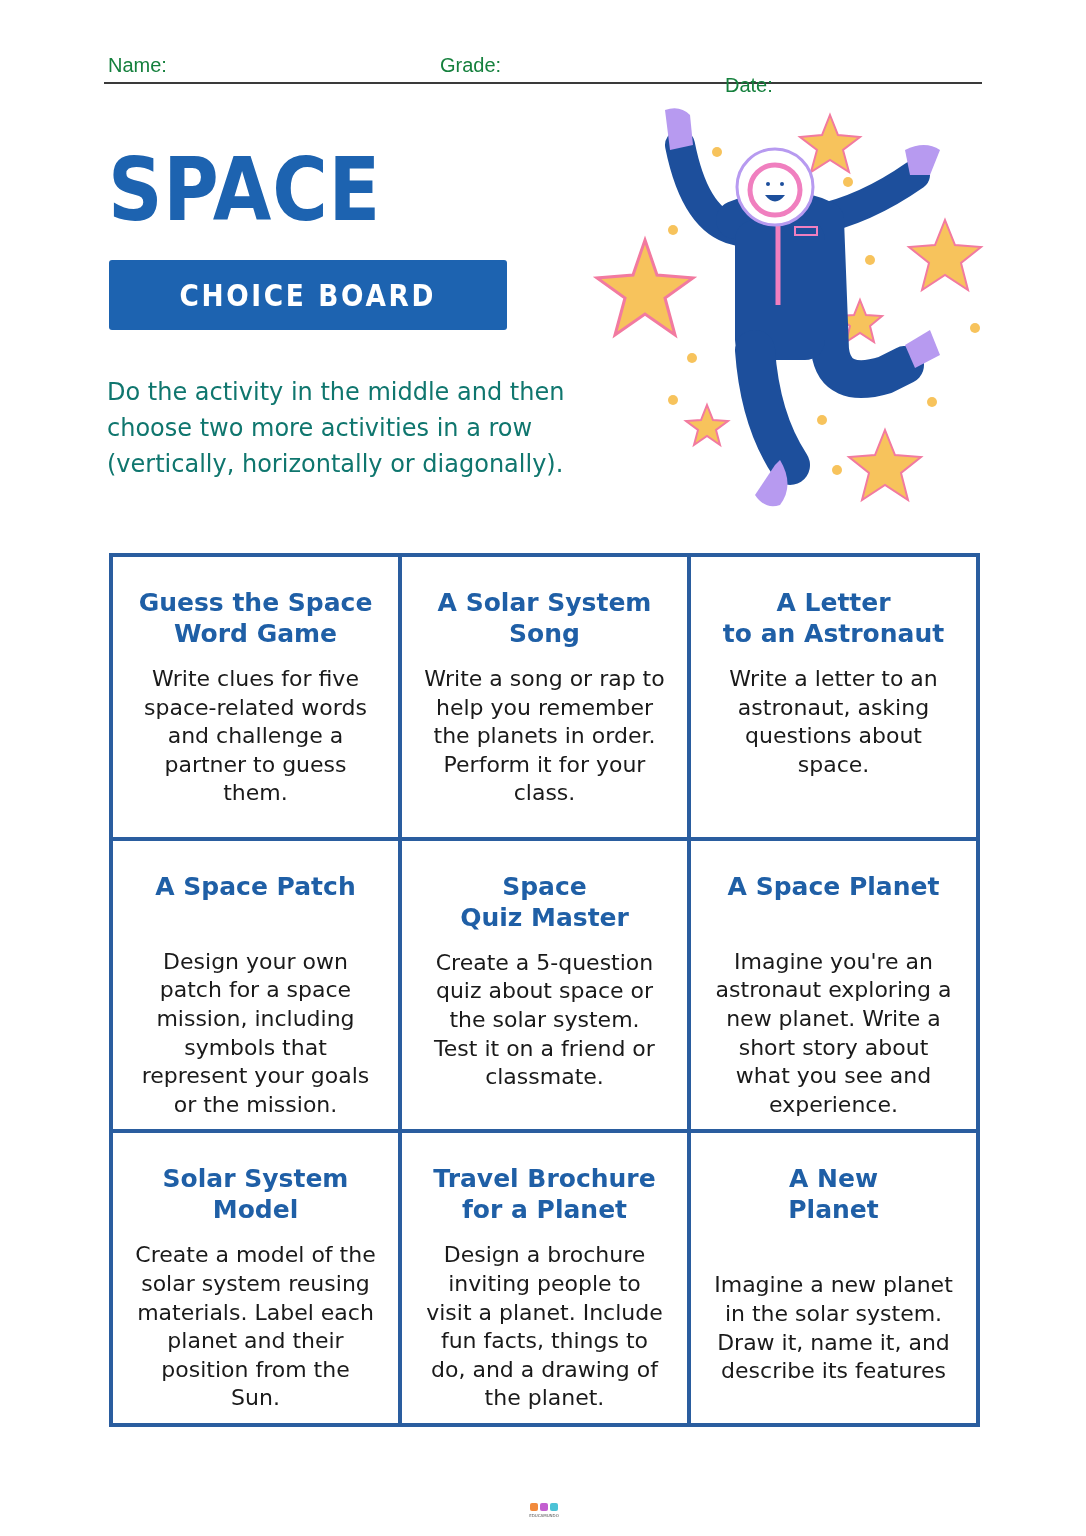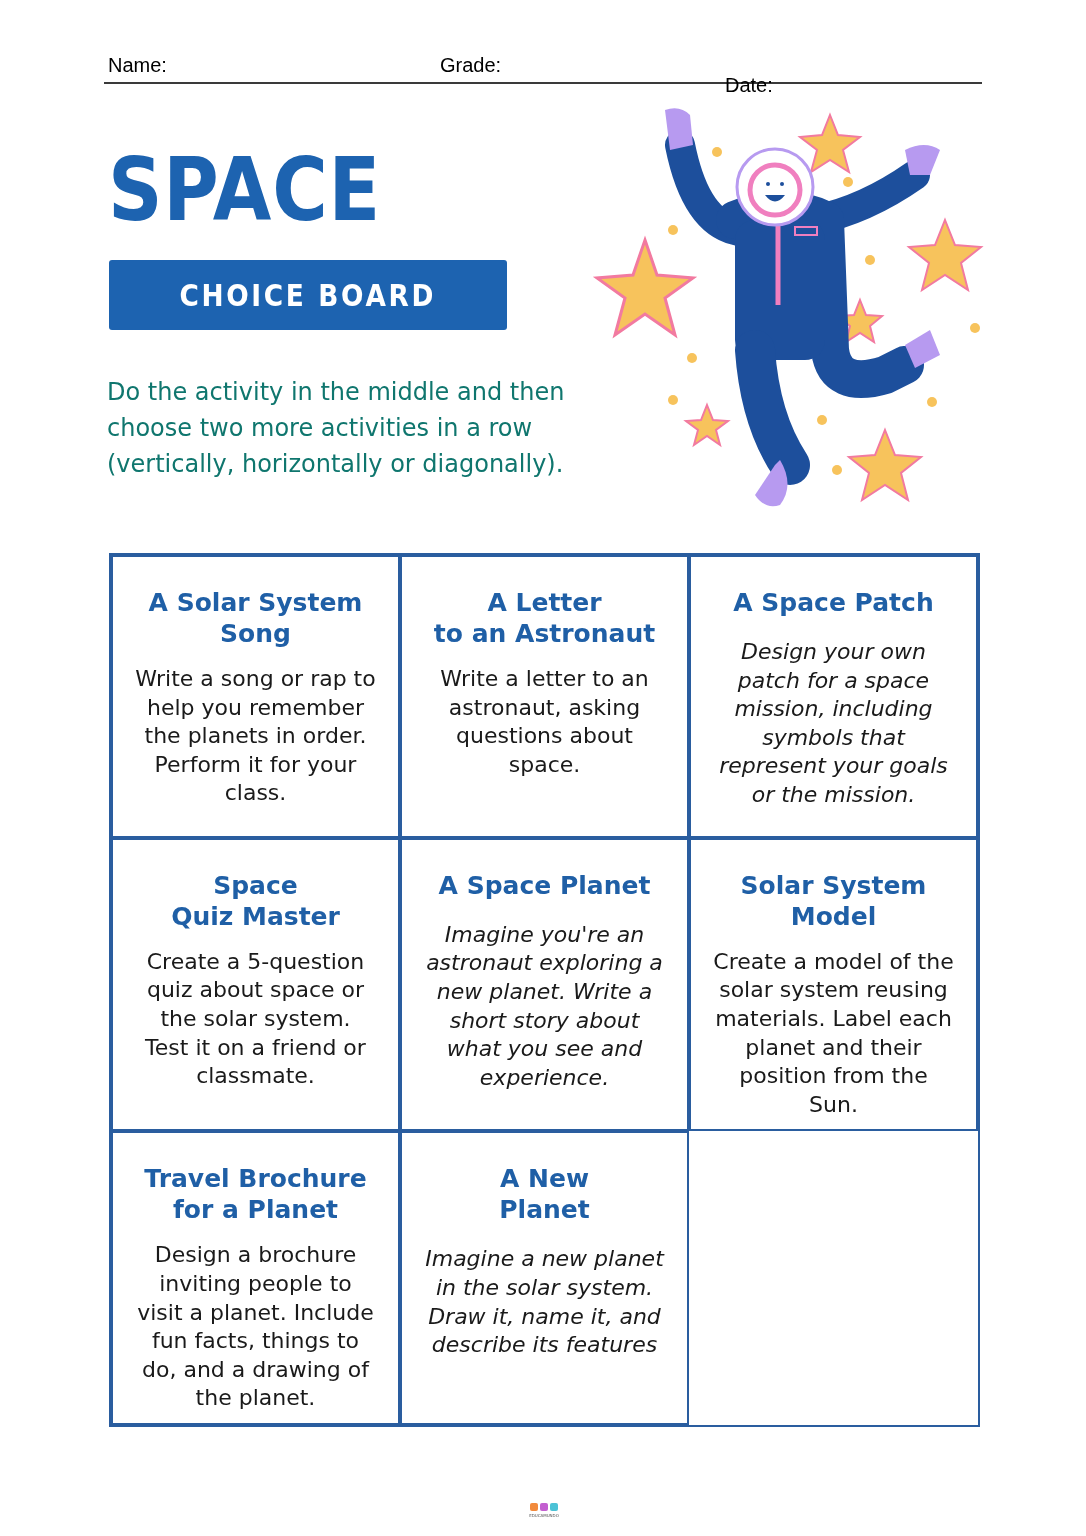--- a/index.html
+++ b/index.html
@@ -2,21 +2,21 @@
 <html><head>
 <meta charset="utf-8">
 <style>
   * { box-sizing: border-box; margin: 0; padding: 0; }
   html, body { width: 1086px; height: 1536px; background: #ffffff; overflow: hidden; }
   body { position: relative; font-family: "DejaVu Sans", sans-serif; color: #1a1a1a; }
 
   .header-row {
     position: absolute; left: 104px; top: 50px; width: 878px; height: 34px;
     border-bottom: 2px solid #3a3a3a;
-    font-family: "Liberation Sans", sans-serif; font-size: 20px; color: #000000;
+    font-family: "Liberation Sans", sans-serif; font-size: 20px; color: #15803d;
   }
   .header-row span { position: absolute; top: 4px; }
   .hf-name { left: 4px; }
   .hf-grade { left: 336px; }
   .hf-date { left: 621px; margin-top: 20px; }
 
   .title-space {
     position: absolute; left: 108px; top: 140px;
     font-family: "DejaVu Sans", sans-serif; font-weight: bold;
     font-size: 88px; letter-spacing: 1px; color: #1d63b0;
@@ -50,21 +50,21 @@
     padding: 30px 10px 10px 10px; text-align: center;
   }
   .cell-title {
     font-family: "DejaVu Sans", sans-serif; font-weight: bold; font-size: 25px;
     line-height: 31px; color: #1f5fa6; white-space: pre-line;
   }
   .cell-desc {
     font-family: "DejaVu Sans", sans-serif; font-size: 22px; line-height: 28.6px;
     color: #1a1a1a; margin-top: 16px; white-space: pre-line;
   }
-  .cell.gap-large .cell-desc { margin-top: 20px; font-style: italic; }
+  .cell.gap-large .cell-desc { margin-top: 46px; }
 
   .footer-logo { position: absolute; left: 527px; top: 1503px; width: 34px; height: 24px; }
   .footer-logo .dots { display: flex; gap: 2px; justify-content: center; }
   .footer-logo .dots i { display: block; width: 8px; height: 8px; border-radius: 2px; }
   .footer-logo .brand { font-size: 4px; text-align: center; color: #555; margin-top: 2px; font-family: "DejaVu Sans", sans-serif; }
 </style>
 </head>
 <body>
 
 <div class="header-row">
@@ -122,20 +122,29 @@
 
   <circle cx="190" cy="87" r="38" fill="#ffffff" stroke="#b79af0" stroke-width="3"></circle>
   <circle cx="190" cy="90" r="25" fill="#ffffff" stroke="#f07fbf" stroke-width="5"></circle>
   <path d="M180 95 Q190 108 200 95 Z" fill="#1d4f9c"></path>
   <circle cx="183" cy="84" r="2" fill="#1d4f9c"></circle>
     <circle cx="197" cy="84" r="2" fill="#1d4f9c"></circle>
 </svg>
 
 <div class="board">
   <div class="cell">
+    <div class="cell-title">Guess the Space
+Word Game</div>
+    <div class="cell-desc">Write clues for five
+space-related words
+and challenge a
+partner to guess
+them.</div>
+  </div>
+  <div class="cell">
     <div class="cell-title">A Solar System
 Song</div>
     <div class="cell-desc">Write a song or rap to
 help you remember
 the planets in order.
 Perform it for your
 class.</div>
   </div>
   <div class="cell">
     <div class="cell-title">A Letter

